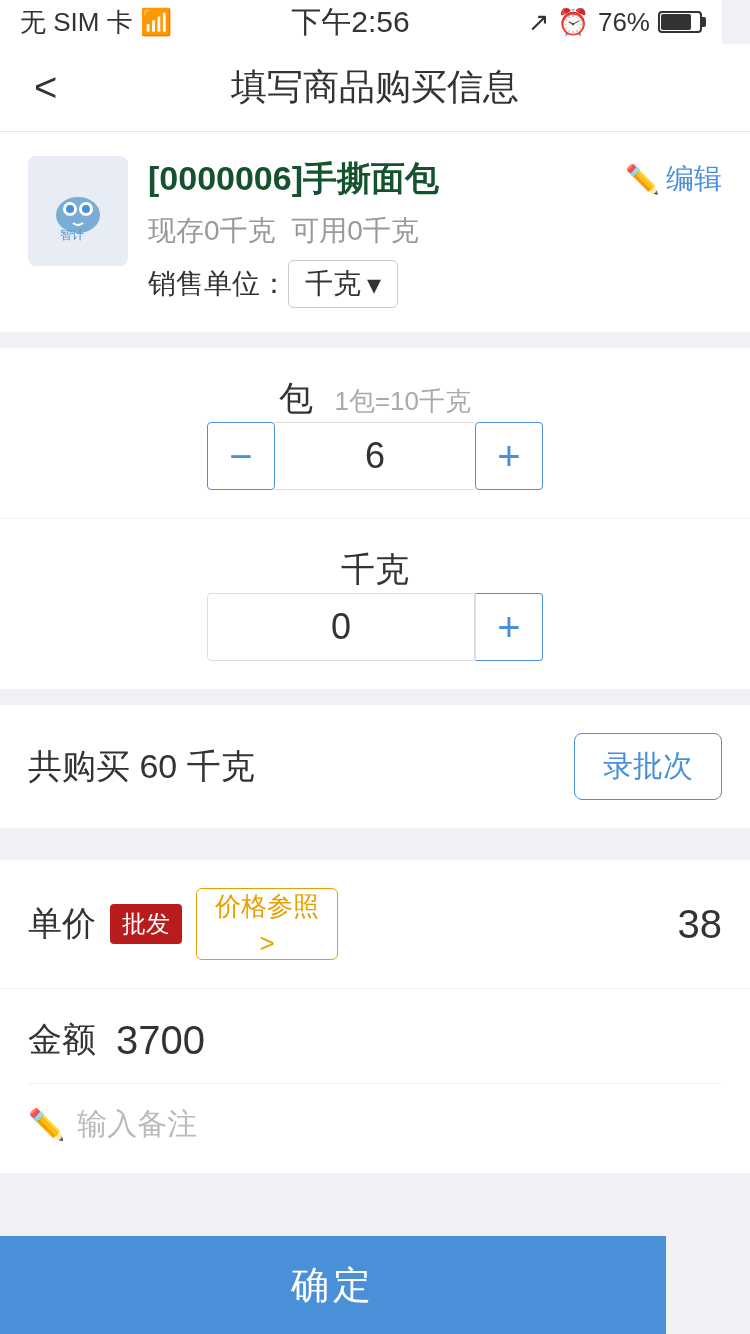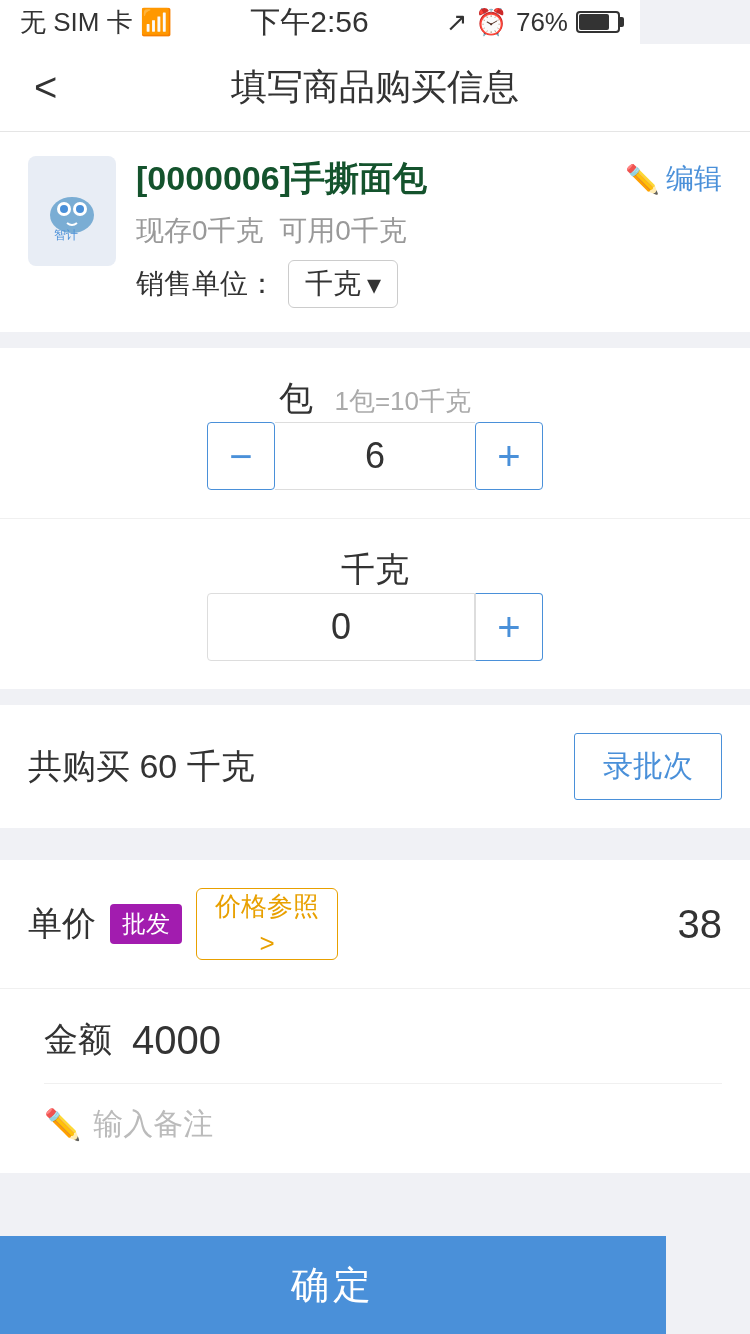--- a/index.html
+++ b/index.html
@@ -8,21 +8,21 @@
       width: 750px;
       min-height: 1334px;
       font-family: -apple-system, 'PingFang SC', 'Helvetica Neue', sans-serif;
       background: #f0f1f5;
       font-size: 32px;
       color: #333;
     }
 
     
     .status-bar {
-      width: 640px;
+      width: 722px;
       height: 44px;
       background: #fff;
       display: flex;
       align-items: center;
       justify-content: space-between;
       padding: 0 20px;
       font-size: 26px;
       color: #333;
     }
     .status-left { display: flex; align-items: center; gap: 8px; }
@@ -86,34 +86,34 @@
     
     .product-card {
       background: #fff;
       padding: 24px 28px;
       display: flex;
       align-items: flex-start;
       gap: 20px;
       margin-bottom: 16px;
     }
     .product-image {
-      width: 88px;
+      width: 100px;
       height: 110px;
       background: #e8edf5;
       border-radius: 8px;
       display: flex;
       align-items: center;
       justify-content: center;
       flex-shrink: 0;
     }
     .product-image svg { width: 60px; height: 60px; }
     .product-info { flex: 1; }
     .product-name { font-size: 34px; color: #14532d; font-weight: 700; margin-bottom: 10px; }
     .product-stock { font-size: 28px; color: #999; margin-bottom: 10px; }
-    .product-unit { font-size: 28px; color: #333; display: flex; align-items: center; gap: 12px; }
+    .product-unit { font-size: 28px; color: #333; display: flex; align-items: center; gap: 0; }
     .unit-select {
       border: 1px solid #ccc;
       border-radius: 6px;
       padding: 4px 16px;
       font-size: 28px;
       color: #333;
       background: #fff;
       display: flex;
       align-items: center;
       gap: 6px;
@@ -195,38 +195,38 @@
       align-items: center;
       justify-content: space-between;
       margin-bottom: 16px;
     }
     .summary-text { font-size: 34px; color: #333; }
     .batch-btn {
       border: 1.5px solid #4a90d9;
       color: #4a90d9;
       background: #fff;
       padding: 12px 28px;
-      border-radius: 3px;
+      border-radius: 8px;
       font-size: 30px;
       cursor: pointer;
     }
 
     
     .price-section {
       background: #fff;
       padding: 28px 28px;
       margin-bottom: 0;
       display: flex;
       align-items: center;
       justify-content: space-between;
       border-bottom: 1px solid #f0f0f0;
     }
     .price-label { font-size: 34px; color: #333; display: flex; align-items: center; gap: 14px; }
     .badge-pi {
-      background: #a21caf;
+      background: #b91c1c;
       color: #fff;
       font-size: 24px;
       padding: 4px 12px;
       border-radius: 4px;
     }
     .price-ref-btn {
       border: 1.5px solid #e8a000;
       color: #e8a000;
       background: #fff;
       padding: 0 18px;
@@ -236,21 +236,21 @@
       align-items: center;
       gap: 4px;
       cursor: pointer;
       flex-direction: column;
     }
     .price-value { font-size: 40px; color: #333; font-weight: 500; }
 
     
     .amount-section {
       background: #fff;
-      padding: 28px 28px 0 44px;
+      padding: 28px 28px 0 28px;
       margin-bottom: 0;
     }
     .amount-row {
       display: flex;
       align-items: center;
       gap: 20px;
       padding-bottom: 20px;
     }
     .amount-label { font-size: 34px; color: #333; }
     .amount-value { font-size: 40px; color: #333; font-weight: 500; }
@@ -378,21 +378,21 @@
       <span>价格参照</span>
       <span>&gt;</span>
     </button>
   </div>
   <div class="price-value">38</div>
 </div>
 
 <div class="amount-section">
   <div class="amount-row">
     <span class="amount-label">金额</span>
-    <span class="amount-value">4000</span>
+    <span class="amount-value">3700</span>
   </div>
   <div class="note-row">
     <span class="pencil-icon">✏️</span>
     <span>输入备注</span>
   </div>
 </div>
 
 <div style="background:#f0f1f5; height: 320px;"></div>
 
 <button class="confirm-btn">确定</button>

